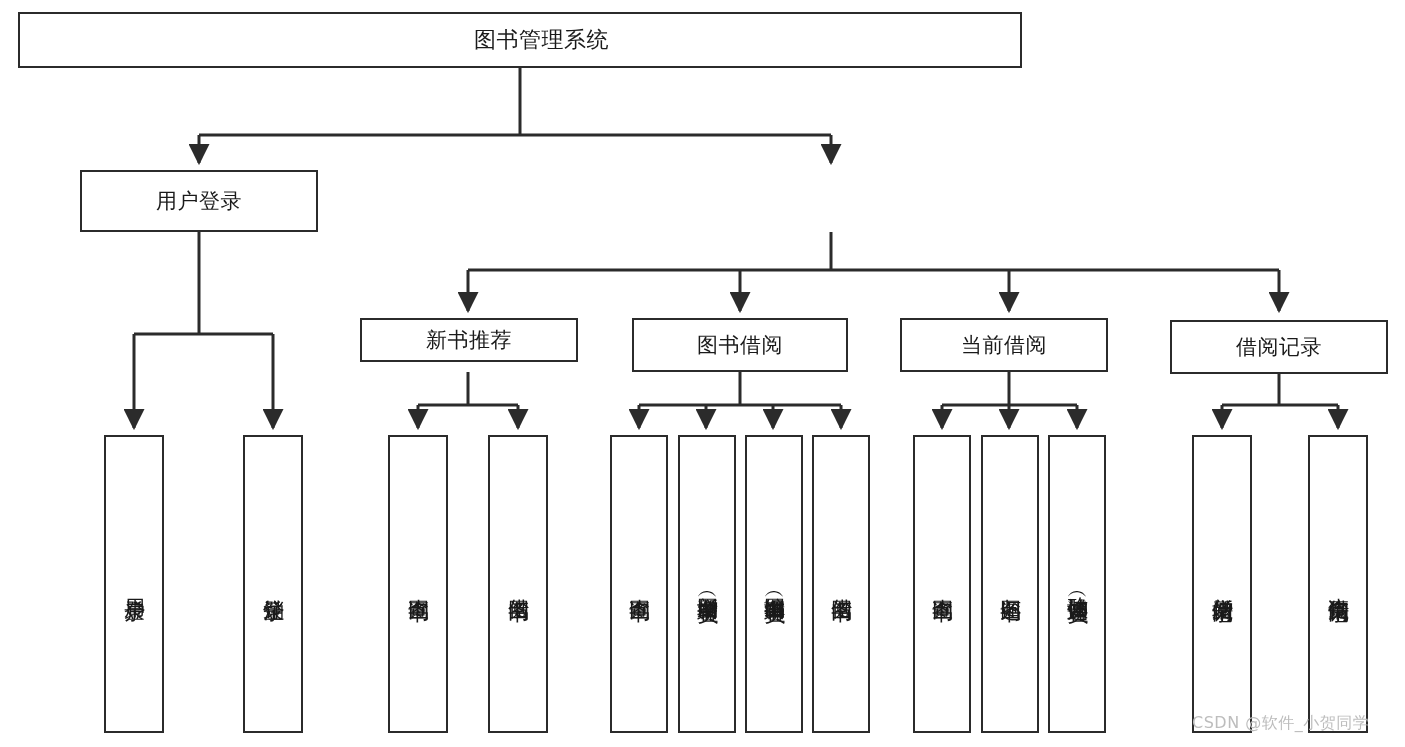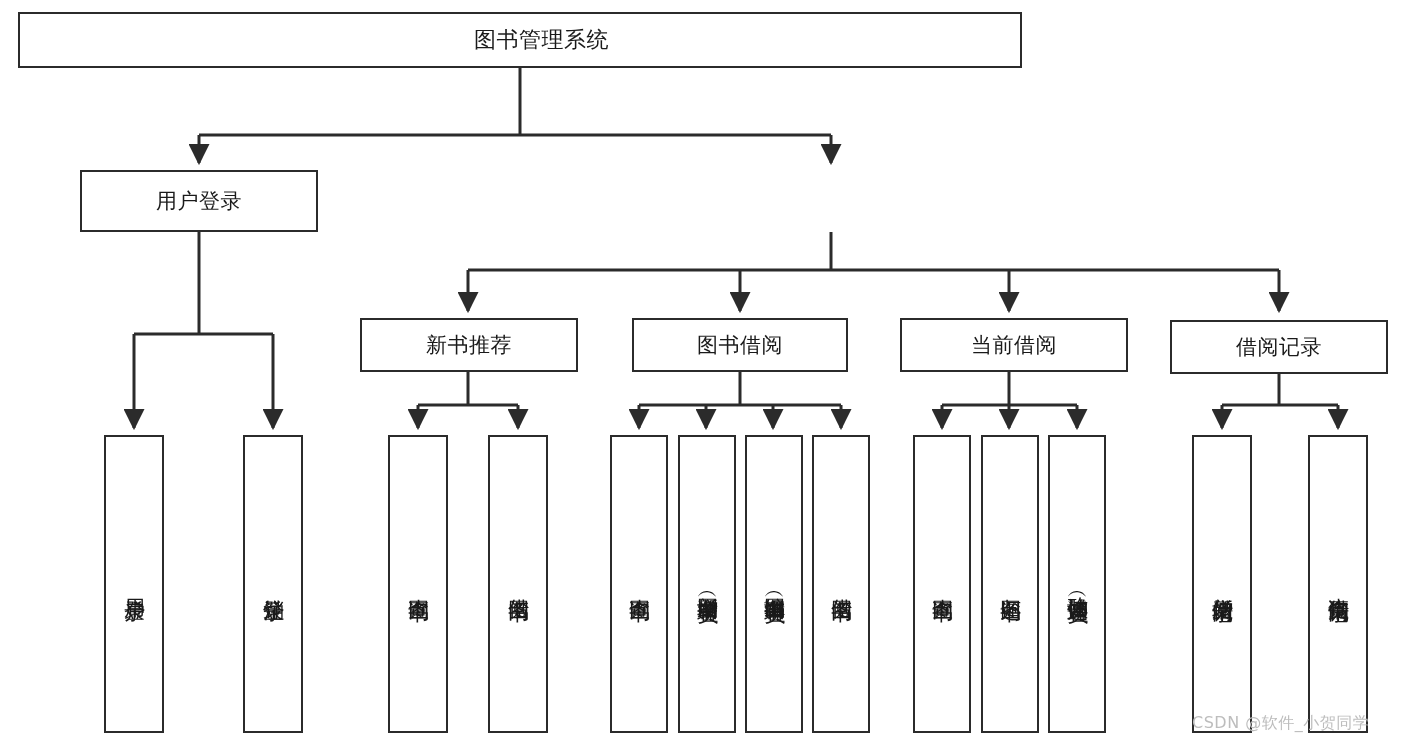--- a/index.html
+++ b/index.html
@@ -120,23 +120,23 @@
       <path d="M 1222 405 L 1338 405"></path>
       <path d="M 1222 405 L 1222 428" marker-end="url(#arrow)"></path>
       <path d="M 1338 405 L 1338 428" marker-end="url(#arrow)"></path>
     </g>
   </svg>
 
   <div class="node horiz" id="root-node" style="left:18px; top:12px; width:1004px; height:56px;">图书管理系统</div>
 
   <div class="node horiz" style="left:80px; top:170px; width:238px; height:62px;">用户登录</div>
 
-  <div class="node horiz" style="left:360px; top:318px; width:218px; height:54px;">新书推荐</div>
+  <div class="node horiz" style="left:360px; top:318px; width:218px; height:44px;">新书推荐</div>
   <div class="node horiz" style="left:632px; top:318px; width:216px; height:54px;">图书借阅</div>
-  <div class="node horiz" style="left:900px; top:318px; width:228px; height:54px;">当前借阅</div>
+  <div class="node horiz" style="left:900px; top:318px; width:208px; height:54px;">当前借阅</div>
   <div class="node horiz" style="left:1170px; top:320px; width:218px; height:54px;">借阅记录</div>
 
   <div class="node vert" style="left:104px; top:435px; width:60px; height:298px;">
     <span class="vtext">用户登录</span>
   </div>
   <div class="node vert" style="left:243px; top:435px; width:60px; height:298px;">
     <span class="vtext">注销登录</span>
   </div>
 
   <div class="node vert" style="left:388px; top:435px; width:60px; height:298px;">

